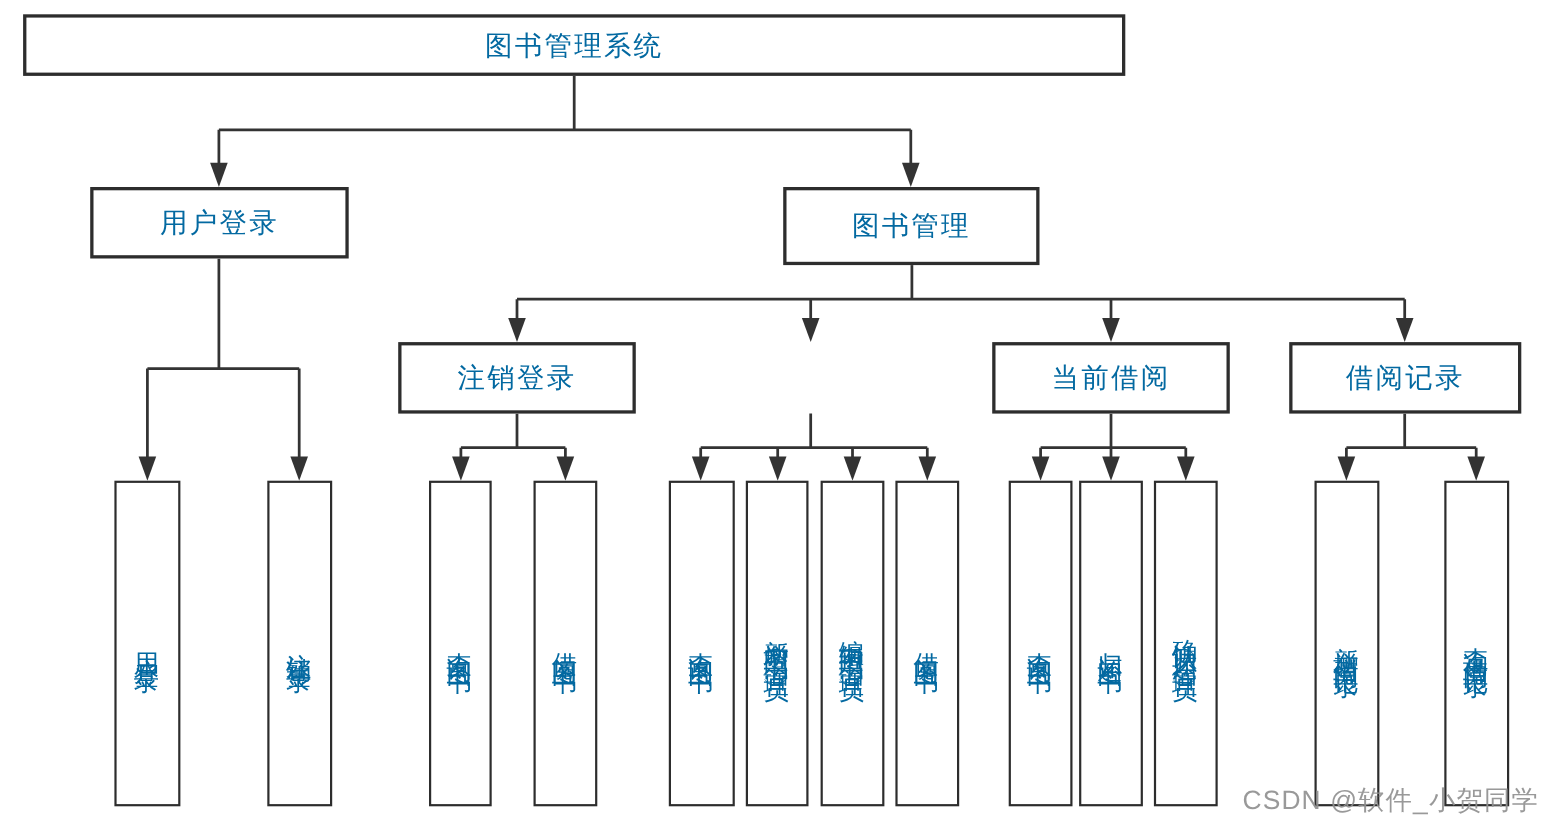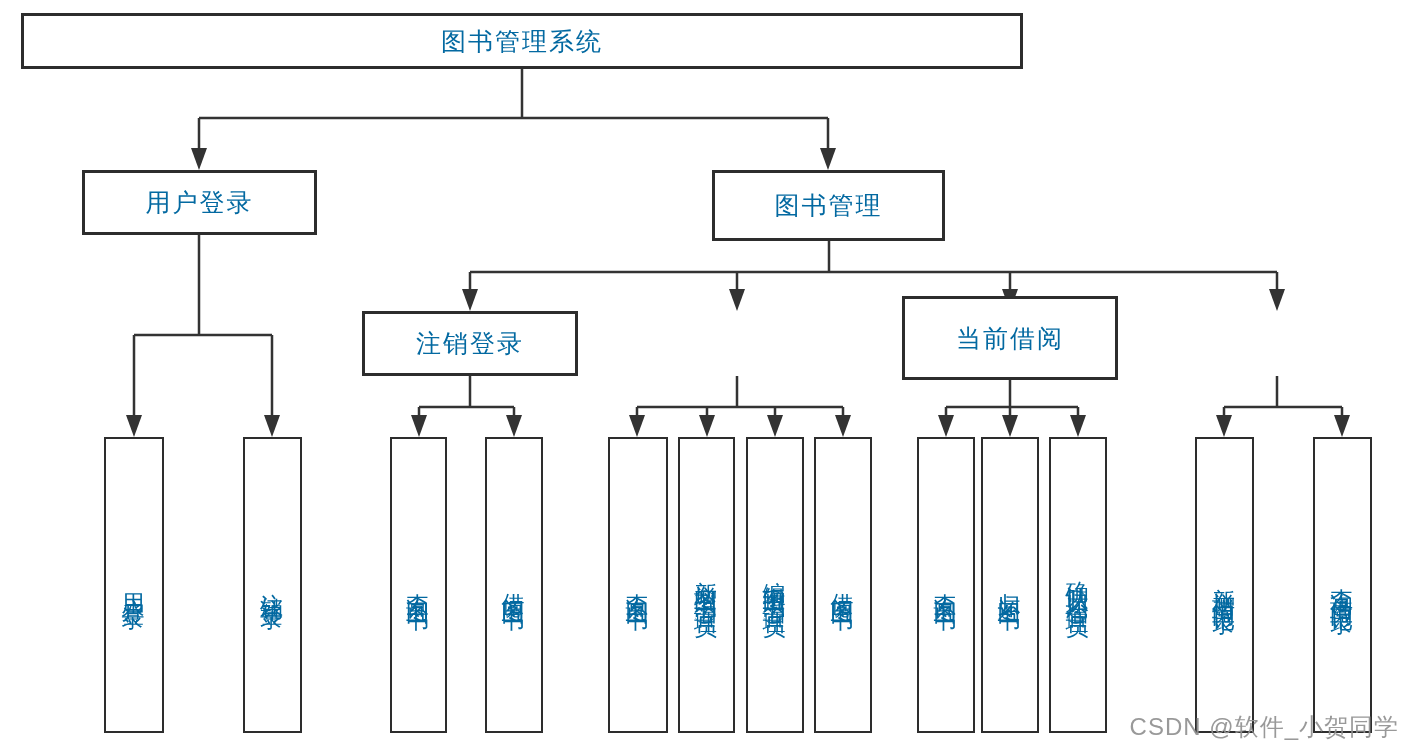--- a/index.html
+++ b/index.html
@@ -87,21 +87,22 @@
       <path d="M1334,415 h16 L1342,437 z"></path>
     </g>
   </svg>
 
   <div class="node lvl1" style="left:21px;top:13px;width:1002px;height:56px">图书管理系统</div>
 
   <div class="node lvl2" style="left:82px;top:170px;width:235px;height:65px">用户登录</div>
   <div class="node lvl2" style="left:712px;top:170px;width:233px;height:71px">图书管理</div>
 
   <div class="node lvl3" style="left:362px;top:311px;width:216px;height:65px">注销登录</div>
-  <div class="node lvl3" style="left:902px;top:296px;width:216px;height:84px">当前借阅</div>
+  <div class="node lvl3" style="left:902px;top:311px;width:216px;height:65px">当前借阅</div>
+  <div class="node lvl3" style="left:1172px;top:311px;width:211px;height:65px">借阅记录</div>
 
   <div class="node leaf" style="left:104px;width:60px">用户登录</div>
   <div class="node leaf" style="left:243px;width:59px">注销登录</div>
 
   <div class="node leaf" style="left:390px;width:57px">查询图书</div>
   <div class="node leaf" style="left:485px;width:58px">借阅图书</div>
 
   <div class="node leaf" style="left:608px;width:60px">查询图书</div>
   <div class="node leaf" style="left:678px;width:57px">新增图书（管理员）</div>
   <div class="node leaf" style="left:746px;width:58px">编辑图书（管理员）</div>

